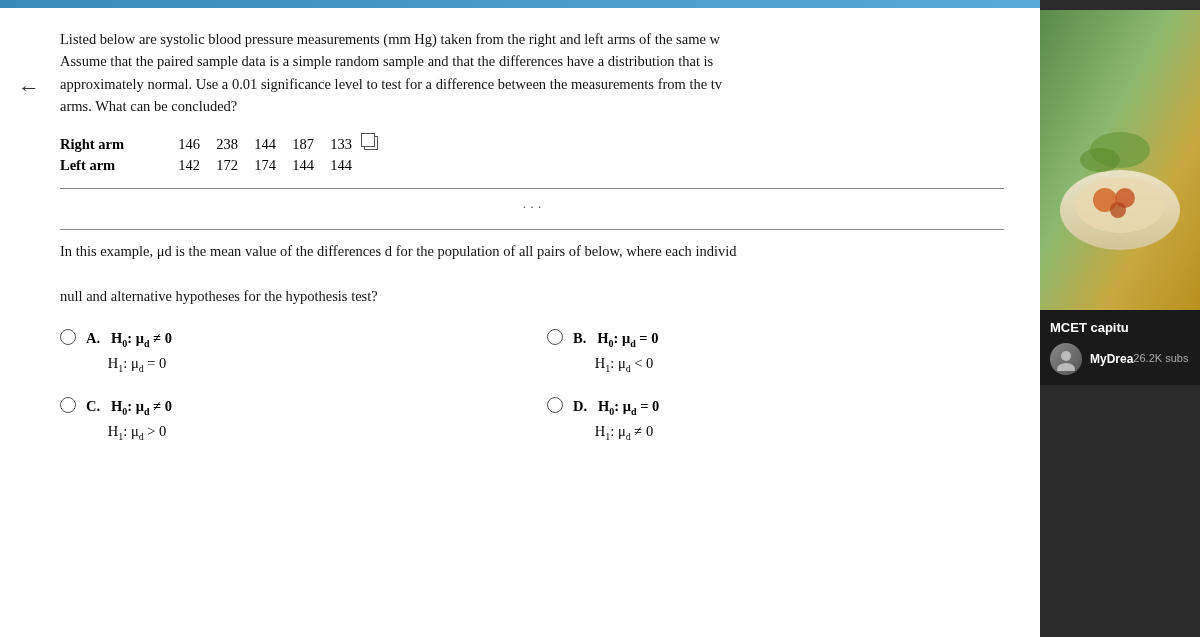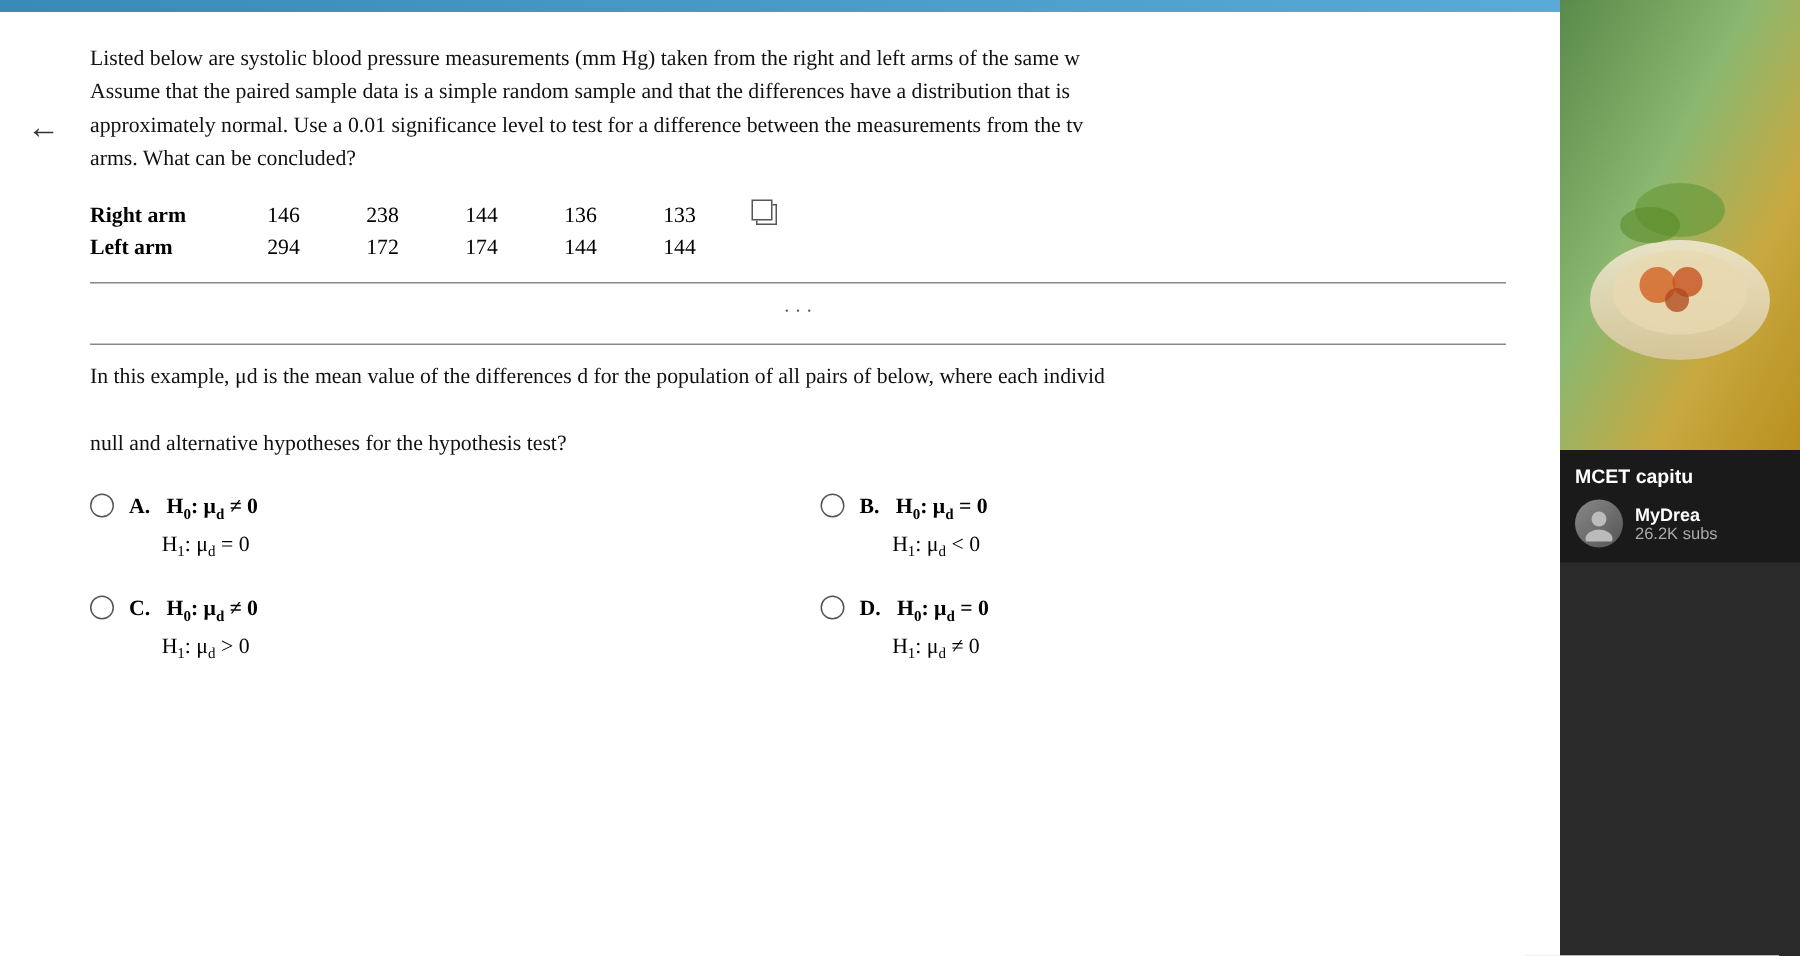--- a/index.html
+++ b/index.html
@@ -41,21 +41,20 @@
       align-items: center;
       margin-bottom: 4px;
     }
     .row-label {
       font-weight: bold;
       width: 110px;
       font-size: 14.5px;
     }
     .row-values {
       display: flex;
-      gap: 28px;
       justify-content: center;
     }
     .cell-value {
       width: 38px;
       text-align: center;
       font-size: 14.5px;
     }
     .copy-icon {
       display: inline-block;
       width: 14px;
@@ -127,21 +126,21 @@
     }
     sub, sup {
       font-size: 10px;
     }
     .right-sidebar {
       width: 160px;
       background: #2a2a2a;
       display: flex;
       flex-direction: column;
       align-items: flex-start;
-      padding: 0 0 0 0;
+      padding: 10px 0 0 0;
       position: relative;
     }
     .sidebar-food-img {
       width: 100%;
       height: 300px;
       background: linear-gradient(160deg, #6a9a5a 0%, #8ab06a 30%, #c8b05a 60%, #e8c060 80%, #d4a840 100%);
       display: flex;
       align-items: center;
       justify-content: center;
       color: #fff;
@@ -171,21 +170,20 @@
       background: linear-gradient(135deg, #888, #555);
       flex-shrink: 0;
       display: flex;
       align-items: center;
       justify-content: center;
       color: white;
       font-size: 16px;
     }
     .channel-info {
       display: flex;
-      flex-direction: column;
     }
     .channel-name {
       color: #ffffff;
       font-size: 12px;
       font-family: Arial, sans-serif;
       font-weight: bold;
     }
     .channel-subs {
       color: #aaaaaa;
       font-size: 11px;
@@ -215,29 +213,29 @@
     <span>arms. What can be concluded?</span>
   </div>
 
   <div class="data-table">
     <div class="data-row">
       <span class="row-label">Right arm</span>
       <div class="row-values">
         <span class="cell-value">146</span>
         <span class="cell-value">238</span>
         <span class="cell-value">144</span>
-        <span class="cell-value">136</span>
+        <span class="cell-value">187</span>
         <span class="cell-value">133</span>
         <span class="copy-icon"></span>
       </div>
     </div>
     <div class="data-row">
       <span class="row-label">Left arm</span>
       <div class="row-values">
-        <span class="cell-value">294</span>
+        <span class="cell-value">142</span>
         <span class="cell-value">172</span>
         <span class="cell-value">174</span>
         <span class="cell-value">144</span>
         <span class="cell-value">144</span>
       </div>
     </div>
   </div>
 
   <hr class="divider">
   <div class="dots-container">· · ·</div>

